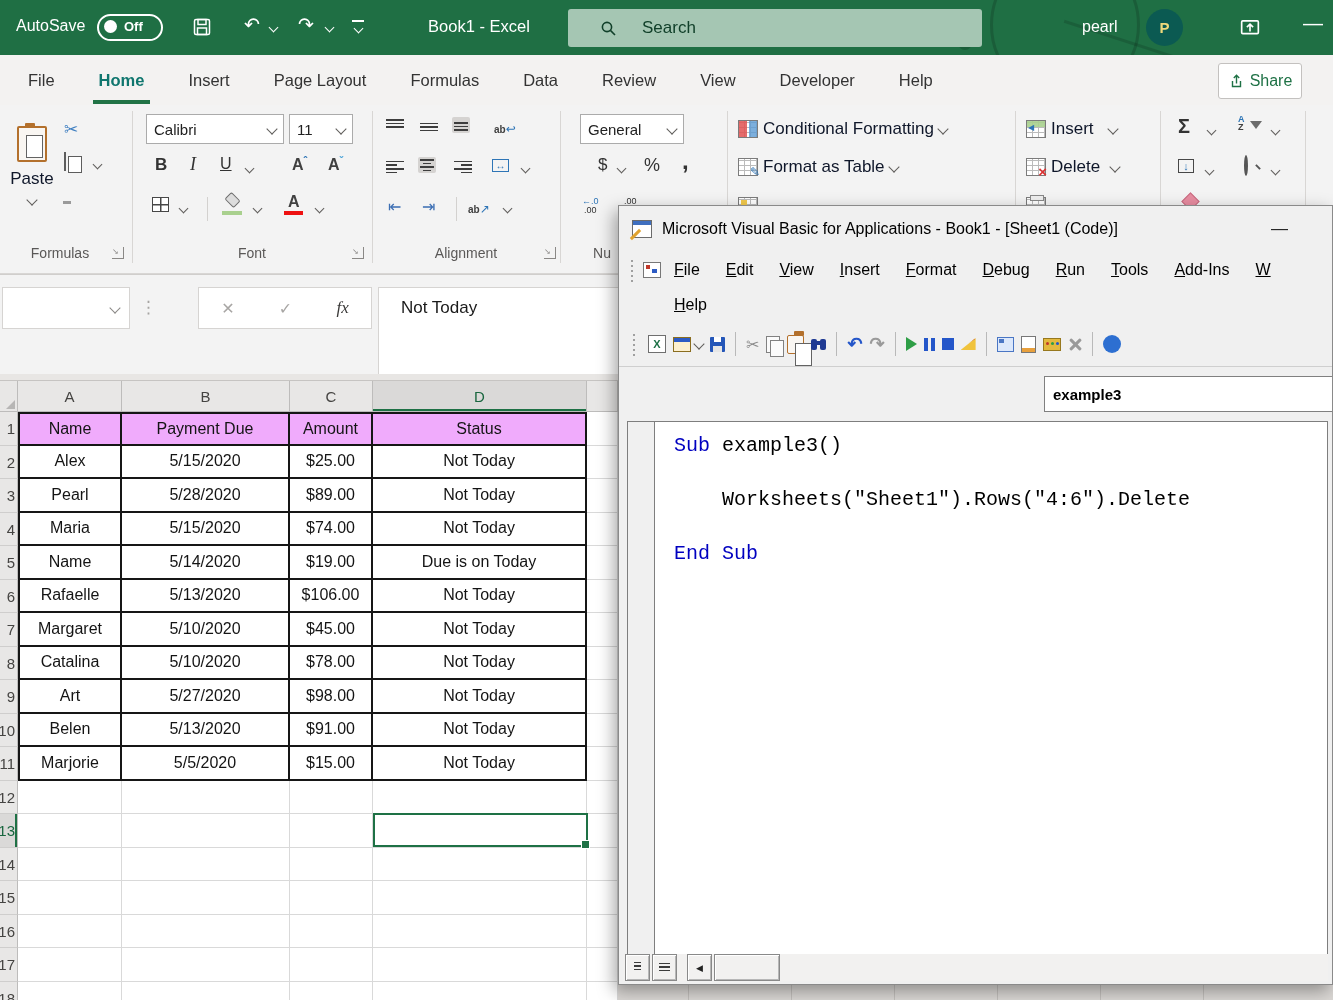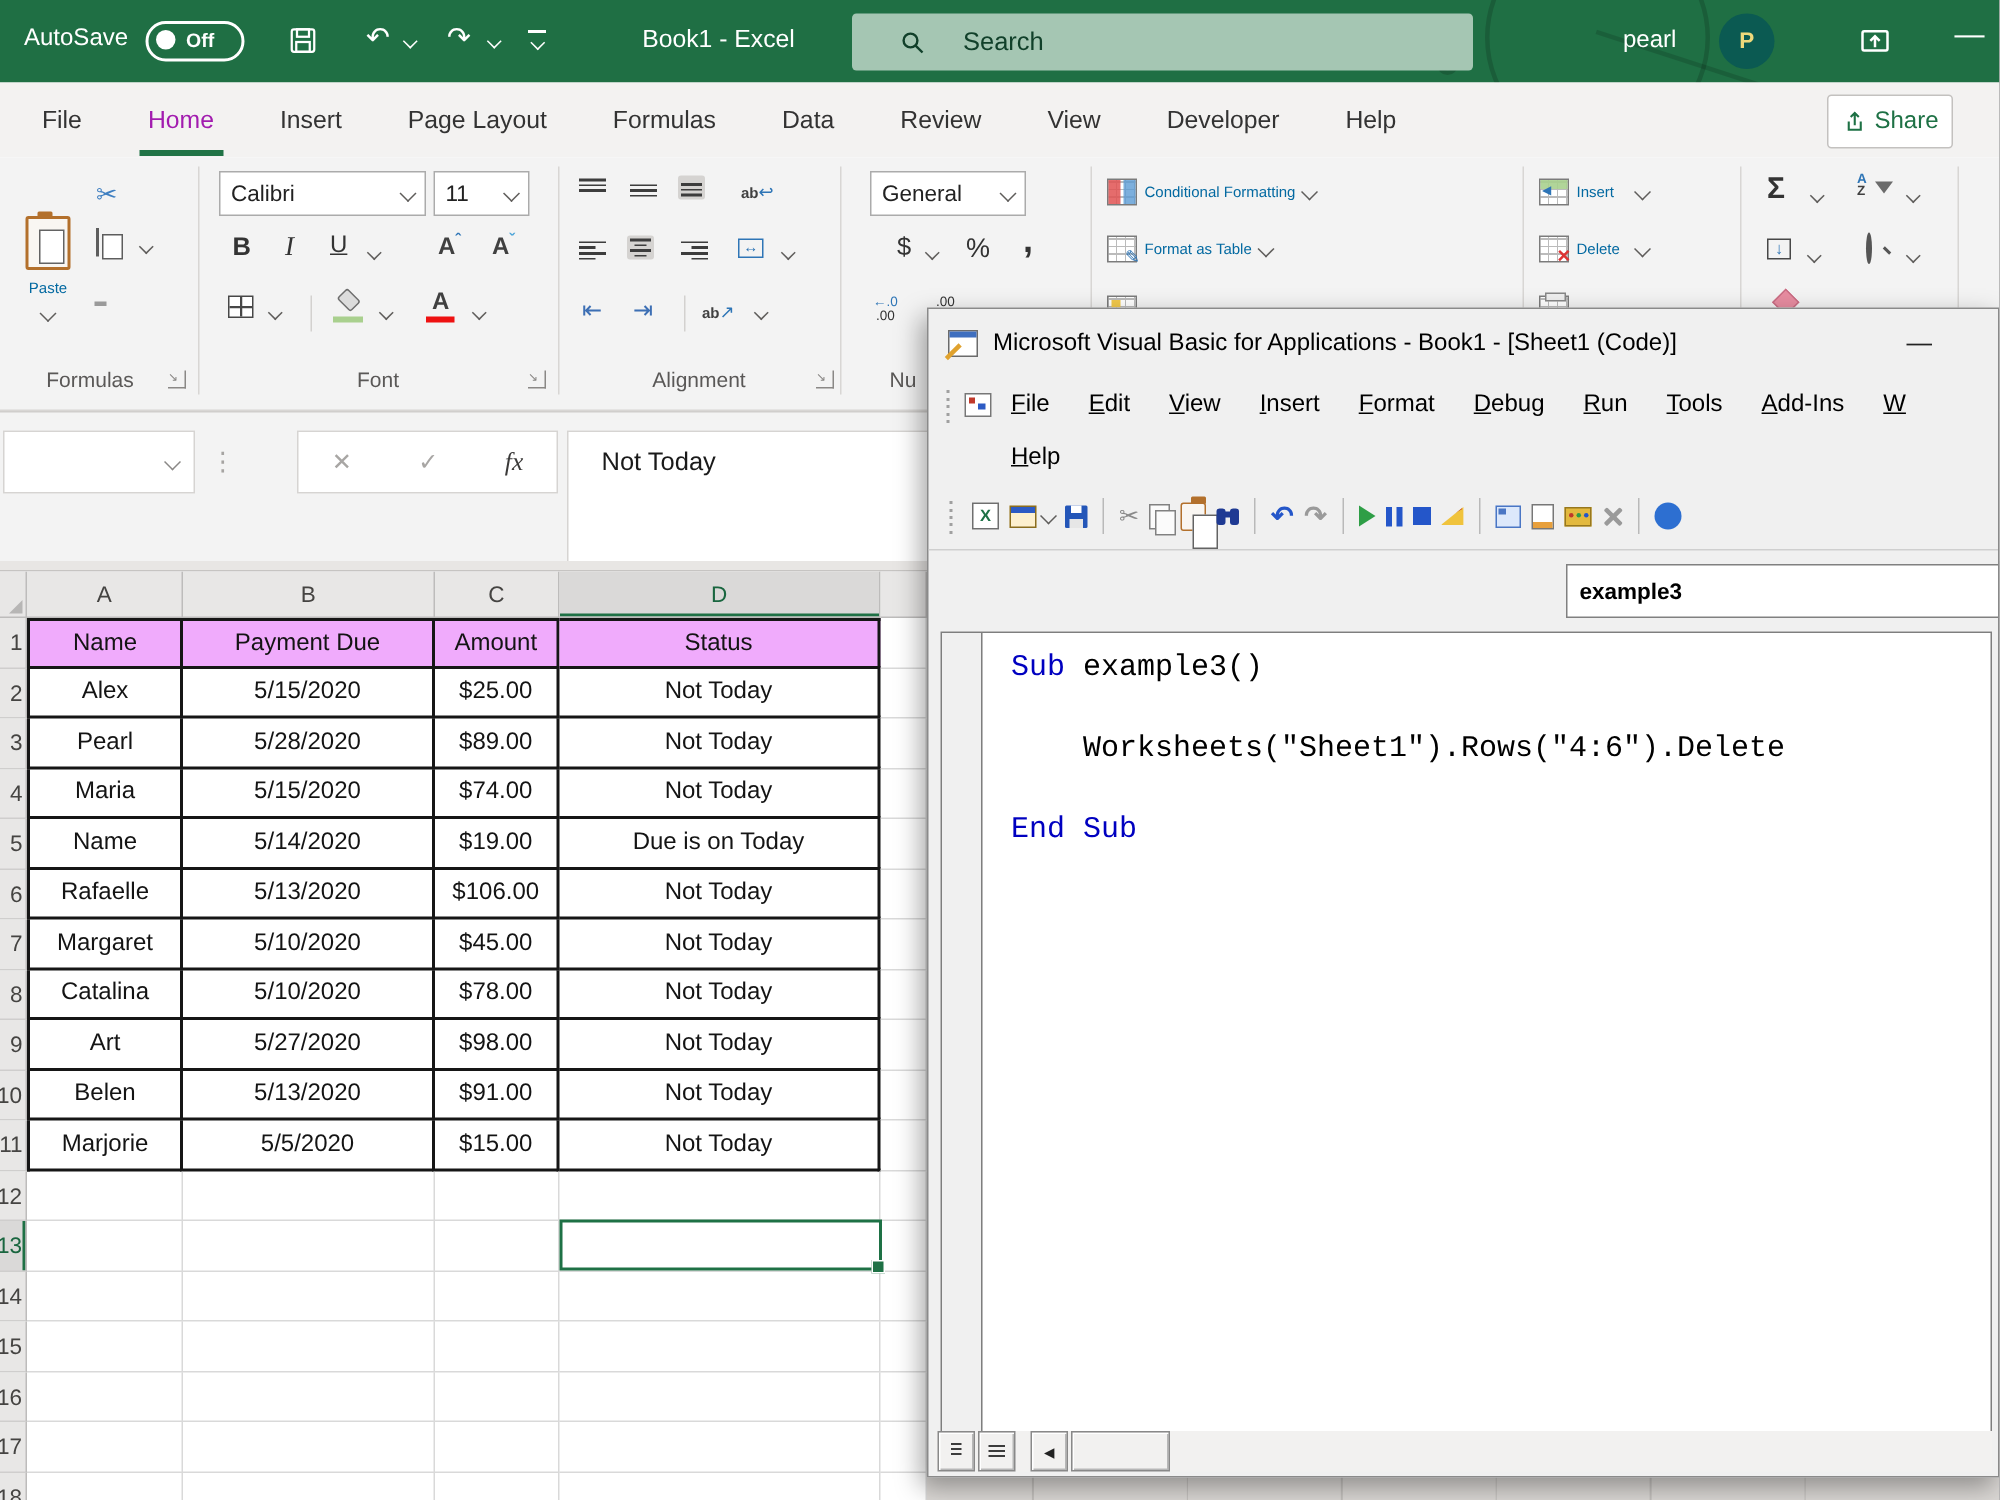--- a/index.html
+++ b/index.html
@@ -30,32 +30,32 @@
   .user{left:1082px;top:18px;font-size:16px}
   .avatar{left:1146px;top:9px;width:37px;height:37px;border-radius:50%;background:#0b5a52;color:#efd97b;
           display:flex;align-items:center;justify-content:center;font-size:15px;font-weight:700}
   .min-x{left:1303px;top:12px;font-size:20px;color:#fff}
   .i-dash::before{content:"—"}
 
   
   #tabrow{left:0;top:55px;width:1333px;height:50px;background:#f3f2f1}
   #tabs{position:absolute;left:6px;top:0;height:50px;display:flex}
   .tab{position:relative;padding:0 22px;line-height:50px;font-size:16.5px;color:#333;cursor:default}
-  .tab.act{font-weight:400;color:#a21caf}
+  .tab.act{font-weight:700;color:#0f766e}
   .tab.act::after{content:"";position:absolute;left:16px;right:16px;bottom:1px;height:4px;background:#217346}
   #sharebtn{left:1218px;top:8px;width:84px;height:36px;background:#fff;border:1px solid #c3c1bf;border-radius:3px;
             color:#1e7145;font-size:16px;display:flex;align-items:center;justify-content:center;gap:6px}
 
   
   #ribbon{left:0;top:105px;width:1333px;height:169px;background:#f3f3f3;border-bottom:1px solid #d8d6d4}
   .vdiv{width:1px;top:6px;height:152px;background:#d8d6d4;position:absolute}
   .glab{position:absolute;top:140px;height:18px;font-size:14px;color:#5a5857;text-align:center}
   .lnch{position:absolute;top:142px;width:11px;height:11px;border-right:1.4px solid #8a8886;border-bottom:1.4px solid #8a8886;color:#8a8886;font-size:8px;line-height:9px}
   .lnch::before{content:"↘"}
-  .rbtxt{font-size:10px;color:#0369a1}
+  .rbtxt{font-size:17px;color:#0f172a}
   .rb{position:absolute;display:flex;align-items:center;gap:5px}
   
   .clip{position:relative;width:26px;height:32px;border:2px solid #b3702c;border-radius:2px;background:#f9f6f2}
   .clip::before{content:"";position:absolute;left:6px;top:-5px;width:10px;height:5px;background:#b3702c;border-radius:1px}
   .clip::after{content:"";position:absolute;left:7px;top:7px;width:15px;height:21px;background:#fff;border:1.5px solid #636363}
   .i-scis::before{content:"✂";color:#3f7fc1;font-size:17px}
   .cpy{position:relative;width:12px;height:15px;border:1.5px solid #5d5d5d;background:#fff}
   .cpy::before{content:"";position:absolute;left:3px;top:3px;width:12px;height:15px;border:1.5px solid #5d5d5d;background:#fff}
   .fp{width:15px;height:9px;background:#e58e2f;transform:skewX(-18deg);border-radius:1px;position:relative}
   .fp::before{content:"";position:absolute;right:-7px;top:2px;width:8px;height:3px;background:#9a9a9a}
@@ -264,21 +264,21 @@
     <div id="sharebtn" class="ab">
       <svg width="16" height="16" viewBox="0 0 16 16">
         <path d="M4.5 8v5.5h8V8 M8.5 10.5V2.8 M5.8 5 8.5 2.3 11.2 5" fill="none" stroke="#1e7145" stroke-width="1.4"></path>
       </svg>
       <span>Share</span>
     </div>
   </div>
 
   <div id="ribbon" class="ab">
     
-    <div class="rb" style="left:8px;top:8px;width:48px;height:100px;flex-direction:column;justify-content:flex-end;gap:7px">
+    <div class="rb" style="left:8px;top:8px;width:48px;height:100px;flex-direction:column;justify-content:center;gap:7px">
       <span class="clip" style="margin-top:4px"></span>
       <span class="rbtxt">Paste</span>
       <s class="chv"></s>
     </div>
     <span class="ab glyph i-scis" style="left:64px;top:14px"></span>
     <span class="ab cpy" style="left:64px;top:48px"></span>
     <s class="ab chv" style="left:94px;top:56px"></s>
     <span class="ab fp" style="left:62px;top:94px"></span>
     <div class="glab" style="left:0;width:120px">Formulas</div>
     <span class="lnch" style="left:112px"></span>

